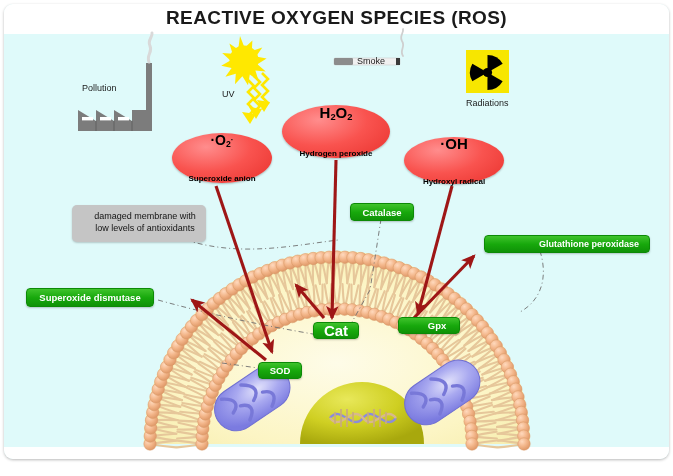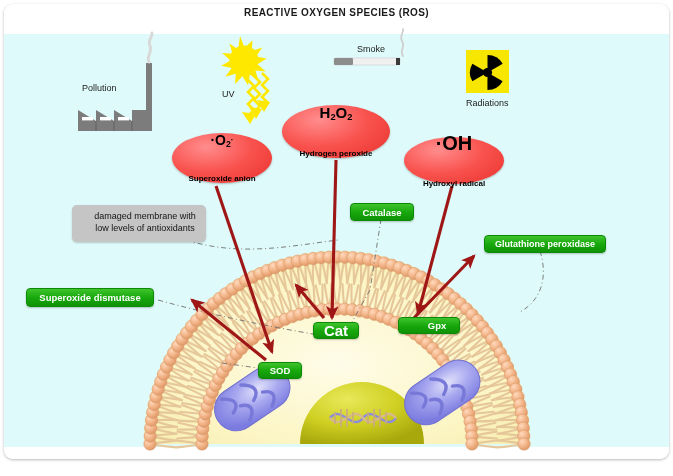--- a/index.html
+++ b/index.html
@@ -42,21 +42,21 @@
     height: 12px;
     background: #ffffff;
   }
   
   .title {
     position: absolute;
     left: 0;
     top: 7px;
     width: 673px;
     text-align: center;
-    font-size: 10px;
+    font-size: 19px;
     font-weight: bold;
     letter-spacing: 0.4px;
     color: #1a1a1a;
   }
   
   .layer {
     position: absolute;
     left: 0;
     top: 0;
     width: 673px;
@@ -93,21 +93,21 @@
   #ros-superoxide .formula { font-size: 14px; }
   #ros-peroxide {
     left: 282px; top: 105px; width: 108px; height: 53px;
     background: radial-gradient(ellipse at 34% 28%, #ff8d8d 0%, #f9534f 48%, #e8312c 100%);
   }
   #ros-peroxide .formula { font-size: 15px; }
   #ros-hydroxyl {
     left: 404px; top: 137px; width: 100px; height: 47px;
     background: radial-gradient(ellipse at 34% 28%, #ff8d8d 0%, #f9534f 48%, #e8312c 100%);
   }
-  #ros-hydroxyl .formula { font-size: 20px; }
+  #ros-hydroxyl .formula { font-size: 15px; }
 
   
   #damaged-box {
     position: absolute;
     left: 72px; top: 205px;
     width: 112px;
     padding: 6px 5px 7px 17px;
     background: #c5c5c5;
     border-radius: 5px;
     font-size: 9px;
@@ -125,35 +125,35 @@
     color: #ffffff;
     font-weight: bold;
     display: flex;
     align-items: center;
     justify-content: center;
     white-space: nowrap;
     box-shadow: 0 1px 2px rgba(0,0,0,0.22);
   }
   #tag-sod-full { left: 26px; top: 288px; width: 126px; height: 17px; font-size: 9.5px; }
   #tag-catalase { left: 350px; top: 203px; width: 62px; height: 16px; font-size: 9.5px; }
-  #tag-gpx-full { left: 484px; top: 235px; width: 120px; height: 16px; font-size: 9px; }
+  #tag-gpx-full { left: 484px; top: 235px; width: 120px; height: 16px; font-size: 9px; padding-left: 44px; }
   #tag-cat      { left: 313px; top: 322px; width: 44px; height: 15px; font-size: 15px; }
   #tag-gpx      { left: 398px; top: 317px; width: 44px; height: 15px; font-size: 9.5px; padding-left: 16px; }
   #tag-sod      { left: 258px; top: 362px; width: 42px; height: 15px; font-size: 9.5px; }
 
   
   .src-label {
     position: absolute;
     font-size: 9px;
     color: #1b1b1b;
     white-space: nowrap;
   }
   #lbl-pollution { left: 82px; top: 83px; }
   #lbl-uv        { left: 222px; top: 89px; }
-  #lbl-smoke     { left: 357px; top: 44px; }
+  #lbl-smoke     { left: 357px; top: 56px; }
   #lbl-radiations{ left: 466px; top: 98px; }
 </style>
 </head>
 <body>
 
 <div id="stage">
 
   <div class="panel">
     <div class="panel-top-white"></div>
     <div class="panel-bot-white"></div>

